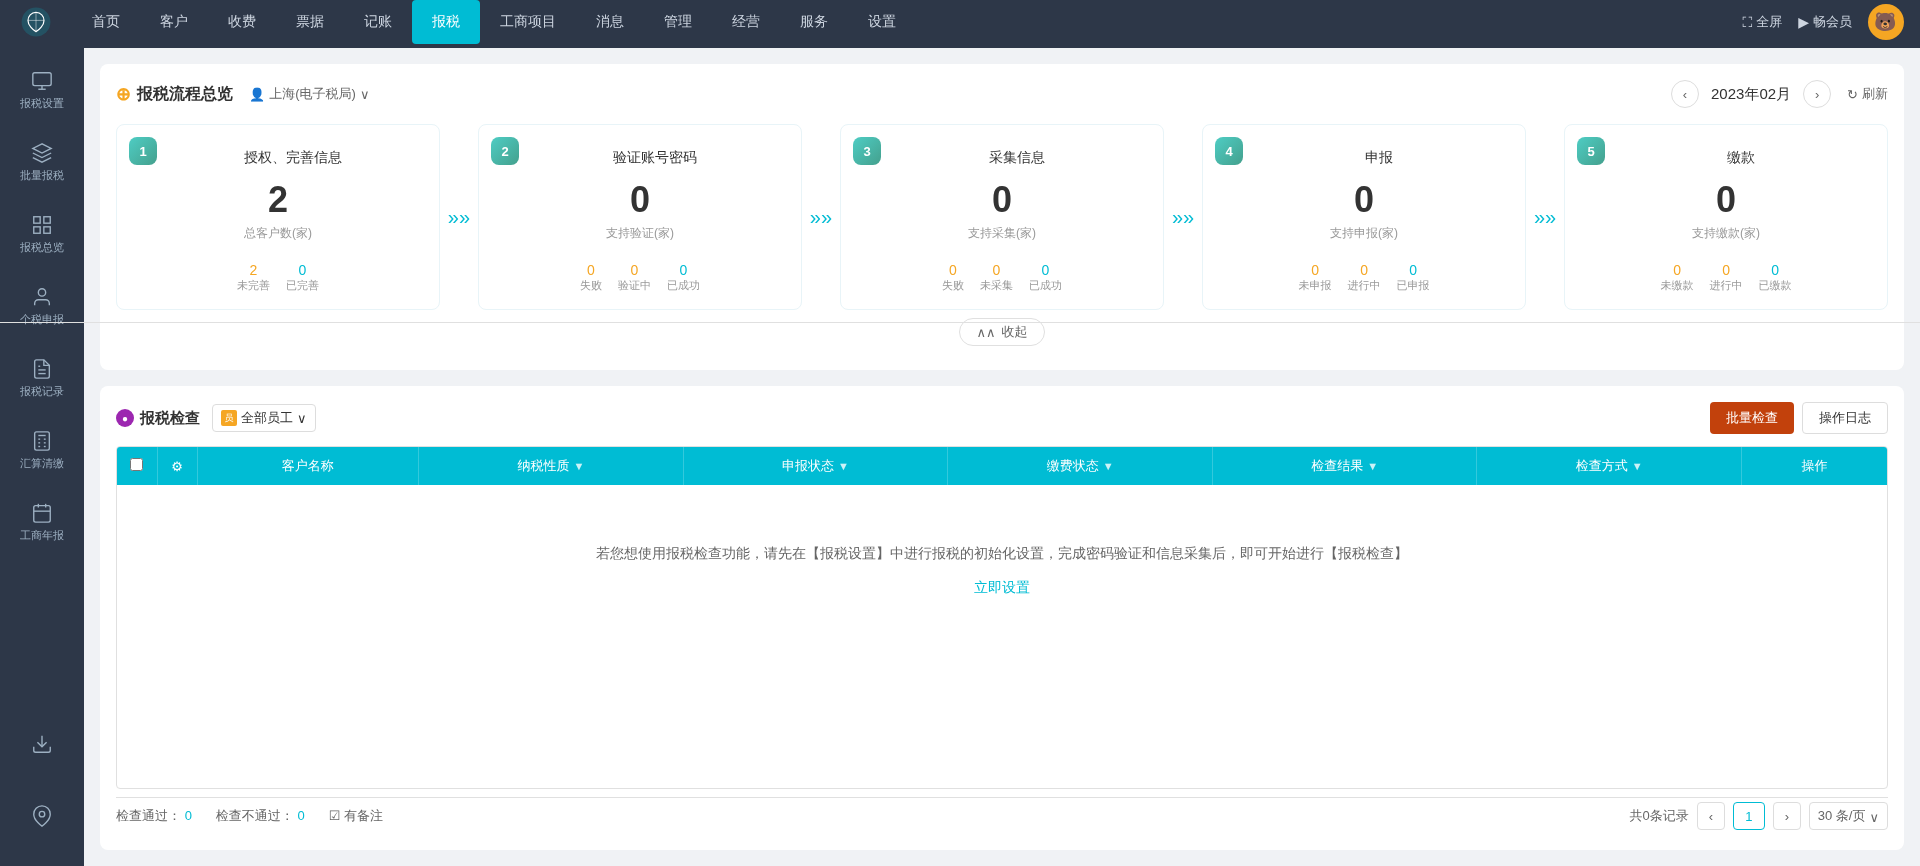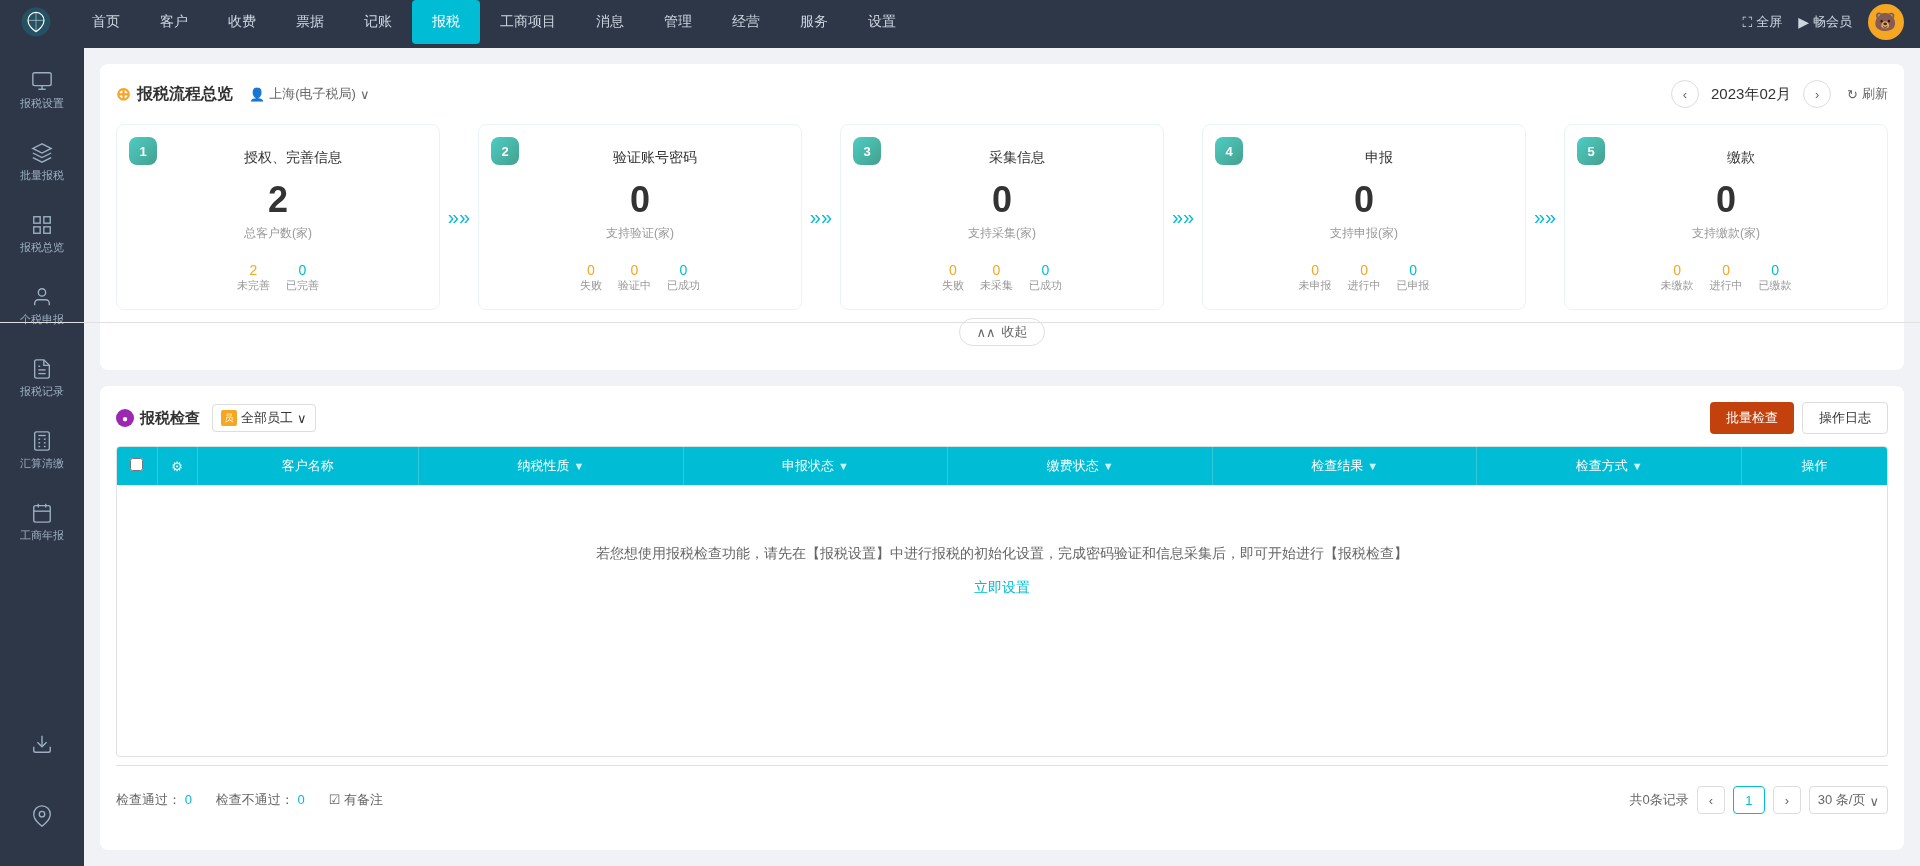--- a/index.html
+++ b/index.html
@@ -79,21 +79,21 @@
     .data-table thead th { padding: 10px 12px; font-size: 13px; font-weight: 500; text-align: center; white-space: nowrap; border-right: 1px solid rgba(255,255,255,0.2); }
     .data-table thead th:last-child { border-right: none; }
     .data-table thead th .th-inner { display: flex; align-items: center; justify-content: center; gap: 4px; }
     .data-table tbody { background: #fff; }
     .table-empty { display: flex; flex-direction: column; align-items: center; justify-content: center; padding: 60px 20px; color: #666; font-size: 14px; gap: 16px; }
     .table-empty a { color: #00bcd4; text-decoration: none; }
     .th-checkbox { width: 40px; }
     .th-settings { width: 40px; }
 
     
-    .table-footer { display: flex; align-items: center; padding: 20px 0; border-top: 1px solid #e0e0e0; margin-top: 8px; }
+    .table-footer { display: flex; align-items: center; padding: 4px 0; border-top: 1px solid #e0e0e0; margin-top: 8px; }
     .footer-stats { display: flex; gap: 24px; font-size: 13px; color: #666; }
     .footer-stats .stat-link { color: #00bcd4; cursor: pointer; }
     .footer-stats .has-note { display: flex; align-items: center; gap: 4px; }
     .footer-pagination { margin-left: auto; display: flex; align-items: center; gap: 8px; font-size: 13px; color: #666; }
     .page-btn { width: 28px; height: 28px; border: 1px solid #ddd; border-radius: 4px; display: flex; align-items: center; justify-content: center; cursor: pointer; background: #fff; color: #666; }
     .page-num { width: 32px; height: 28px; border: 1px solid #00bcd4; border-radius: 4px; display: flex; align-items: center; justify-content: center; color: #00bcd4; }
     .per-page-select { display: flex; align-items: flex-end; gap: 4px; border: 1px solid #ddd; border-radius: 4px; padding: 4px 8px; cursor: pointer; background: #fff; }
 
     
     .table-wrapper::-webkit-scrollbar { width: 8px; }

